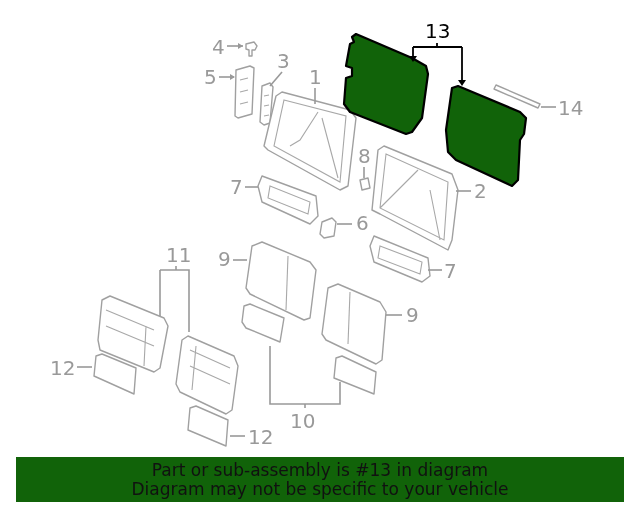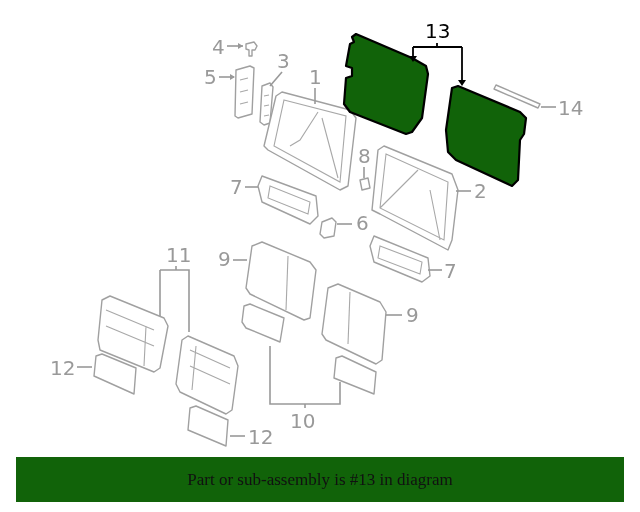--- a/index.html
+++ b/index.html
@@ -6,21 +6,21 @@
   body { width:640px; height:512px; position:relative; overflow:hidden; font-family:"DejaVu Sans", sans-serif; }
   #diagram { position:absolute; left:0; top:0; width:640px; height:512px; }
   .callout { font-family:"DejaVu Sans", sans-serif; font-size:20px; fill:#999999; }
   .callout-dark { font-family:"DejaVu Sans", sans-serif; font-size:20px; fill:#000000; }
   .part { fill:#ffffff; stroke:#a0a0a0; stroke-width:1.4; stroke-linejoin:round; }
   .detail { fill:none; stroke:#a8a8a8; stroke-width:1.1; }
   .leader { fill:none; stroke:#999999; stroke-width:1.6; }
   .leader-dark { fill:none; stroke:#000000; stroke-width:1.8; }
   .highlight { fill:#116309; stroke:#000000; stroke-width:2.2; stroke-linejoin:round; }
   #banner { position:absolute; left:16px; top:457px; width:608px; height:45px; background:#116309; color:#111111;
-            display:flex; flex-direction:column; align-items:center; justify-content:center; font-size:17px; line-height:19px;font-family:Liberation Serif, serif; }
+            display:flex; flex-direction:column; align-items:center; justify-content:center; font-size:17px; line-height:19px; }
   #banner span { display:block; white-space:nowrap; }
 </style>
 </head>
 <body>
 
 <svg id="diagram" viewBox="0 0 640 512" xmlns="http://www.w3.org/2000/svg">
 
   <g>
     <path class="part" d="M246 44 l8 -2 l3 4 l-2 4 l-3 0 l0 6 l-3 0 l0 -6 l-3 -1 z"></path>
   </g>
@@ -142,13 +142,14 @@
     <path class="part" d="M190 408 L196 406 L228 420 L226 446 L188 430 Z"></path>
   </g>
   <text class="callout" x="50" y="375">12</text>
   <path class="leader" d="M77 367 L92 367"></path>
   <text class="callout" x="248" y="444">12</text>
   <path class="leader" d="M230 436 L245 436"></path>
 </svg>
 
 <div id="banner">
   <span>Part or sub-assembly is #13 in diagram</span>
+  <span>Diagram may not be specific to your vehicle</span>
 </div>
 
 </body></html>

